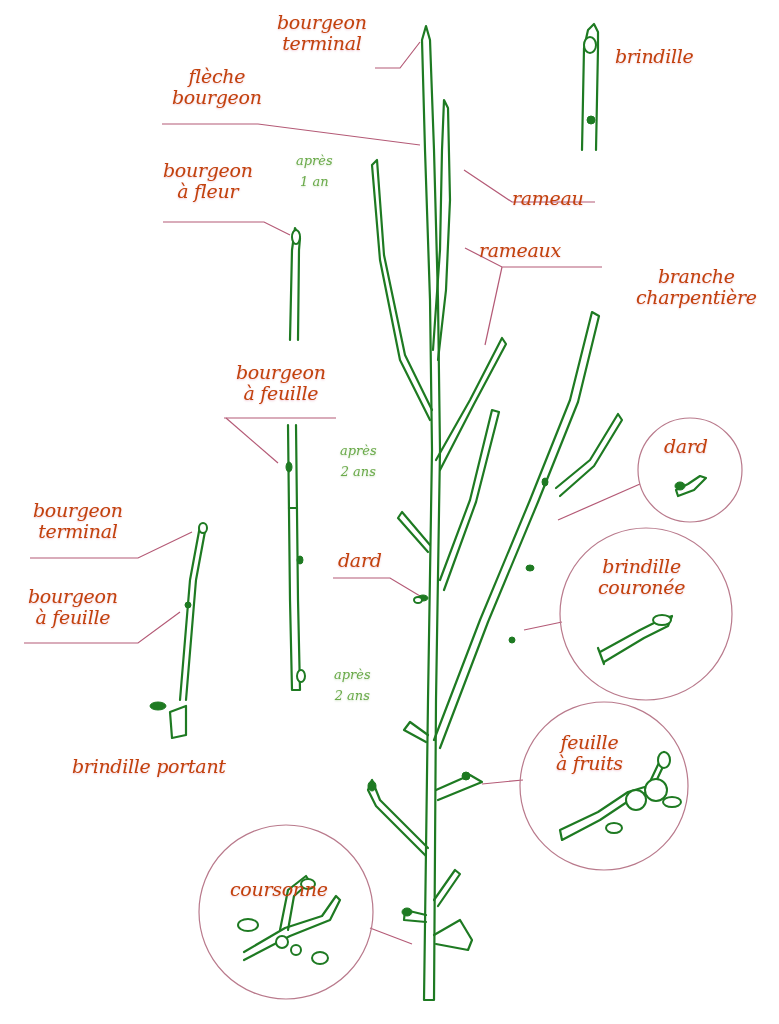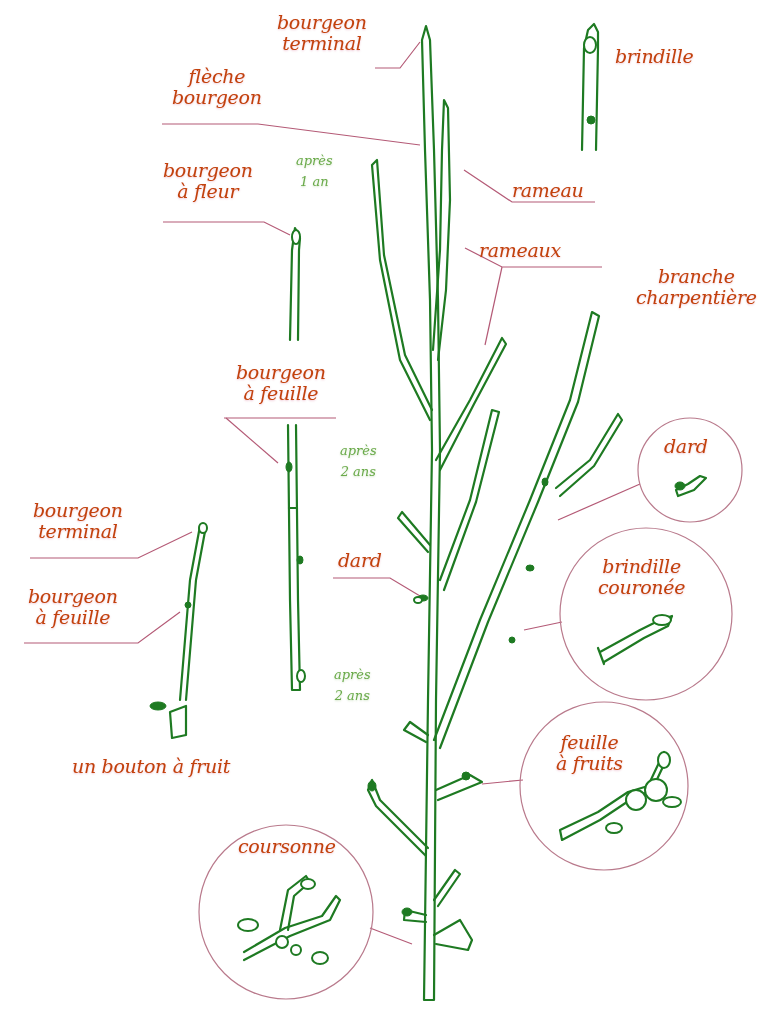--- a/index.html
+++ b/index.html
@@ -141,21 +141,21 @@
   <span>bourgeon</span>
   <span>terminal</span>
 </div>
 <div class="lbl" style="left:172px; top:66px;">
   <span>flèche</span>
   <span>bourgeon</span>
 </div>
 <div class="lbl" style="left:615px; top:46px;">
   <span>brindille</span>
 </div>
-<div class="lbl" style="left:512px; top:180px;">
+<div class="lbl" style="left:512px; top:188px;">
   <span>rameau</span>
 </div>
 <div class="lbl" style="left:163px; top:160px;">
   <span>bourgeon</span>
   <span>à fleur</span>
 </div>
 <div class="lbl" style="left:479px; top:240px;">
   <span>rameaux</span>
 </div>
 <div class="lbl" style="left:636px; top:266px;">
@@ -171,21 +171,21 @@
   <span>terminal</span>
 </div>
 <div class="lbl" style="left:28px; top:586px;">
   <span>bourgeon</span>
   <span>à feuille</span>
 </div>
 <div class="lbl" style="left:338px; top:550px;">
   <span>dard</span>
 </div>
 <div class="lbl" style="left:72px; top:756px;">
-  <span>un bouton à fruit</span>
+  <span>brindille portant</span>
 </div>
 
 <div class="age" style="left:296px; top:150px;">
   <span>après</span>
   <span>1 an</span>
 </div>
 <div class="age" style="left:340px; top:440px;">
   <span>après</span>
   <span>2 ans</span>
 </div>
@@ -198,15 +198,15 @@
   <span>dard</span>
 </div>
 <div class="lbl" style="left:598px; top:556px;">
   <span>brindille</span>
   <span>couronée</span>
 </div>
 <div class="lbl" style="left:556px; top:732px;">
   <span>feuille</span>
   <span>à fruits</span>
 </div>
-<div class="lbl" style="left:230px; top:836px;margin-left:8px;">
+<div class="lbl" style="left:230px; top:879px;">
   <span>coursonne</span>
 </div>
 
 </body></html>

